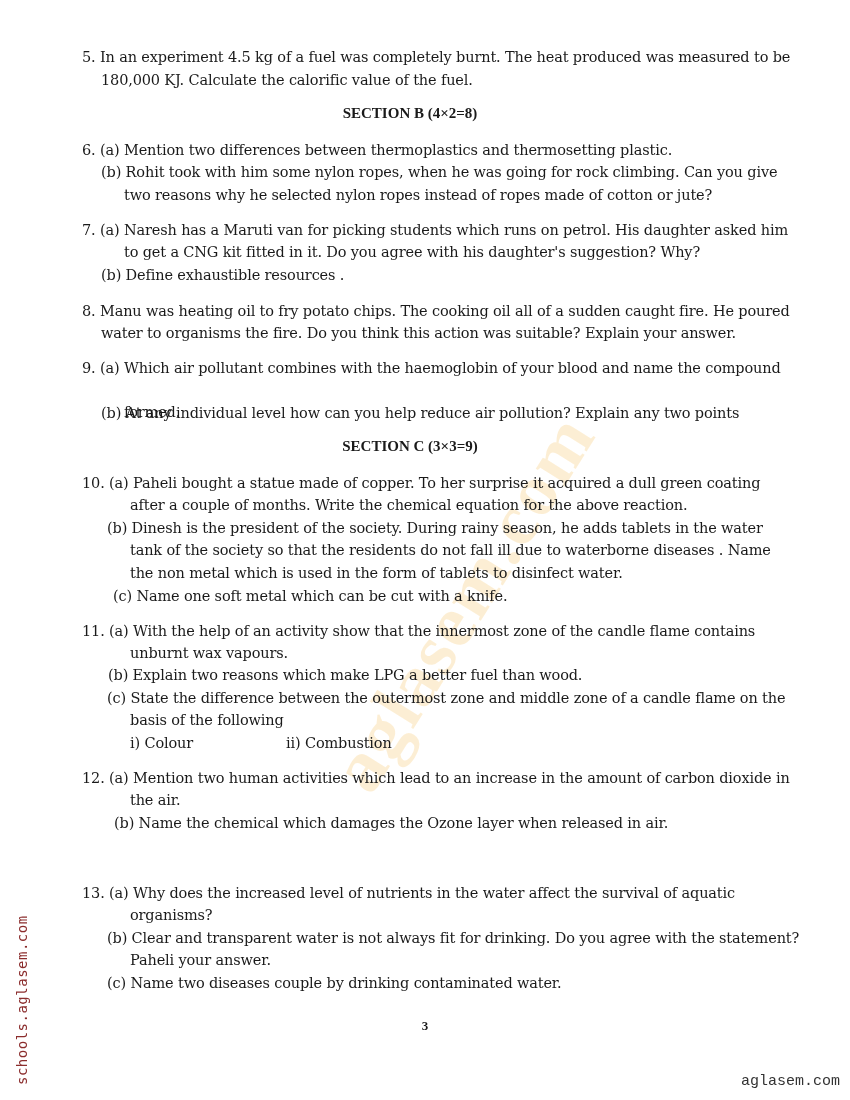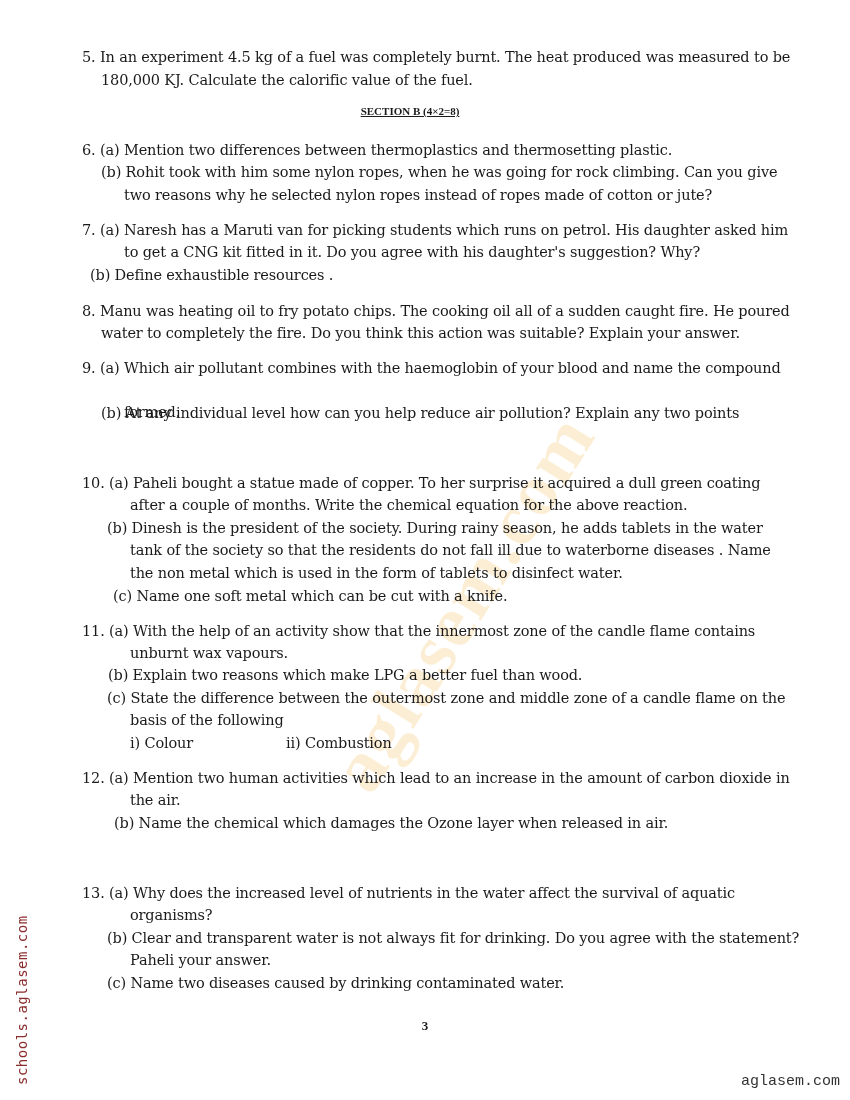--- a/index.html
+++ b/index.html
@@ -1,22 +1,22 @@
 <!DOCTYPE html>
 <html><head>
   <meta charset="utf-8">
   <style>
     html, body { margin: 0; padding: 0; background: #ffffff; }
     body { width: 850px; height: 1100px; position: relative; overflow: hidden;
            font-family: "DejaVu Serif", "Liberation Serif", serif; color: #1a1a1a; }
     .page { position: absolute; left: 0; top: 0; width: 850px; height: 1100px; }
     .q { position: absolute; font-size: 14.5px; line-height: 22.5px; white-space: nowrap; letter-spacing: -0.15px; }
     .line { position: absolute; white-space: nowrap; text-align: right; }
-    .section { position: absolute; left: 0; width: 820px; text-align: center; font-size: 11px;
-               font-weight: bold; font-family: "Liberation Serif", serif; text-decoration: underline; }
+    .section { position: absolute; left: 0; width: 820px; text-align: center; font-size: 15px;
+               font-weight: bold; font-family: "Liberation Serif", serif; }
     .page-number { position: absolute; left: 0; width: 850px; text-align: center; top: 1018px;
                    font-size: 13px; font-weight: bold; font-family: "Liberation Serif", serif; }
     .side-url { position: absolute; left: 14px; top: 1085px; transform-origin: left top; transform: rotate(-90deg);
                 font-family: "DejaVu Sans Mono", "Liberation Mono", monospace; font-size: 14px; color: #8b2d2d;
                 letter-spacing: 0.5px; white-space: nowrap; }
     .footer-url { position: absolute; right: 10px; top: 1073px; font-family: "Liberation Mono", "DejaVu Sans Mono", monospace;
                   font-size: 15px; color: #333; }
     .watermark { position: absolute; left: 250px; top: 560px; transform: rotate(-58deg); transform-origin: center;
                  font-family: "Liberation Serif", serif; font-weight: bold; font-size: 74px; color: #f5b642;
                  opacity: 0.22; white-space: nowrap; pointer-events: none; letter-spacing: 2px; }
@@ -37,34 +37,35 @@
 
   <div class="q">
     <div class="line" style="left:82px;top:139px">6. (a) Mention two differences between  thermoplastics and thermosetting plastic.</div>
     <div class="line" style="left:101px;top:161px">(b) Rohit took with him some nylon ropes, when he was going for rock climbing.  Can you give</div>
     <div class="line" style="left:124px;top:184px">two reasons why he selected  nylon ropes instead  of ropes made of cotton or jute?</div>
   </div>
 
   <div class="q">
     <div class="line" style="left:82px;top:219px">7. (a) Naresh has a Maruti van for picking students  which runs on petrol. His daughter asked him</div>
     <div class="line" style="left:124px;top:241px">to get a CNG kit fitted in it. Do you agree with his daughter's suggestion? Why?</div>
-    <div class="line" style="left:90px;top:264px">(b) Define exhaustible resources .</div>
+    <div class="line" style="left:101px;top:264px">(b) Define exhaustible resources .</div>
   </div>
 
   <div class="q">
     <div class="line" style="left:82px;top:300px">8. Manu was heating oil to fry potato chips.  The cooking oil all of a sudden caught fire. He poured</div>
-    <div class="line" style="left:101px;top:322px">water to completely the fire. Do you think this action was suitable? Explain your answer.</div>
+    <div class="line" style="left:101px;top:322px">water to organisms the fire. Do you think this action was suitable? Explain your answer.</div>
   </div>
 
   <div class="q">
     <div class="line" style="left:82px;top:357px">9. (a) Which air pollutant combines with the haemoglobin of your blood and name the compound</div>
     <div class="line" style="left:124px;top:401px">formed.</div>
     <div class="line" style="left:101px;top:402px">(b) At any individual level how can you help reduce air pollution? Explain any two points</div>
   </div>
 
+  <div class="section" style="top:438px">SECTION C (3×3=9)</div>
 
   <div class="q">
     <div class="line" style="left:82px;top:472px">10. (a) Paheli bought   a statue made of copper. To her surprise   it acquired   a dull green coating</div>
     <div class="line" style="left:130px;top:494px">after a couple of months. Write the chemical  equation for the above reaction.</div>
     <div class="line" style="left:107px;top:517px">(b) Dinesh   is the president of the society. During rainy season, he adds tablets in the water</div>
     <div class="line" style="left:130px;top:539px">tank of the society  so that the residents  do not fall ill due to waterborne  diseases  . Name</div>
     <div class="line" style="left:130px;top:562px">the non metal which is used  in the form of tablets to disinfect water.</div>
     <div class="line" style="left:113px;top:585px">(c) Name one soft metal which can be cut with a knife.</div>
   </div>
 
@@ -83,20 +84,20 @@
     <div class="line" style="left:130px;top:789px">the air.</div>
     <div class="line" style="left:114px;top:812px">(b) Name the chemical  which damages the Ozone layer when released in  air.</div>
   </div>
 
 
   <div class="q">
     <div class="line" style="left:82px;top:882px">13. (a) Why does the increased level of nutrients in the water affect the survival of aquatic</div>
     <div class="line" style="left:130px;top:904px">organisms?</div>
     <div class="line" style="left:107px;top:927px">(b) Clear and transparent water is not always fit for drinking.  Do you agree with the statement?</div>
     <div class="line" style="left:130px;top:949px">Paheli your answer.</div>
-    <div class="line" style="left:107px;top:972px">(c) Name two diseases caused by drinking contaminated water.</div>
+    <div class="line" style="left:107px;top:972px">(c) Name two diseases couple by drinking contaminated water.</div>
   </div>
 
   <div class="page-number">3</div>
 
   <div class="side-url">schools.aglasem.com</div>
   <div class="footer-url">aglasem.com</div>
 </div>
 
 </body></html>

